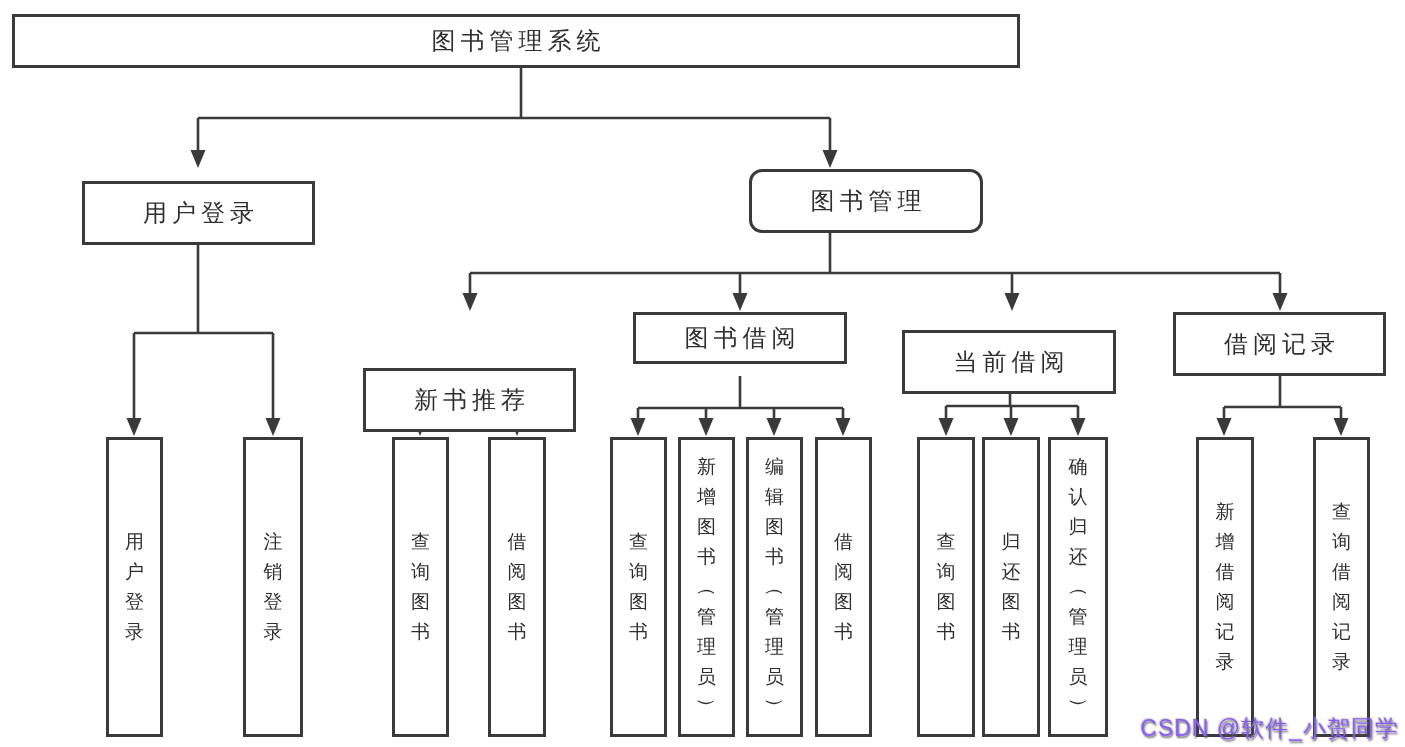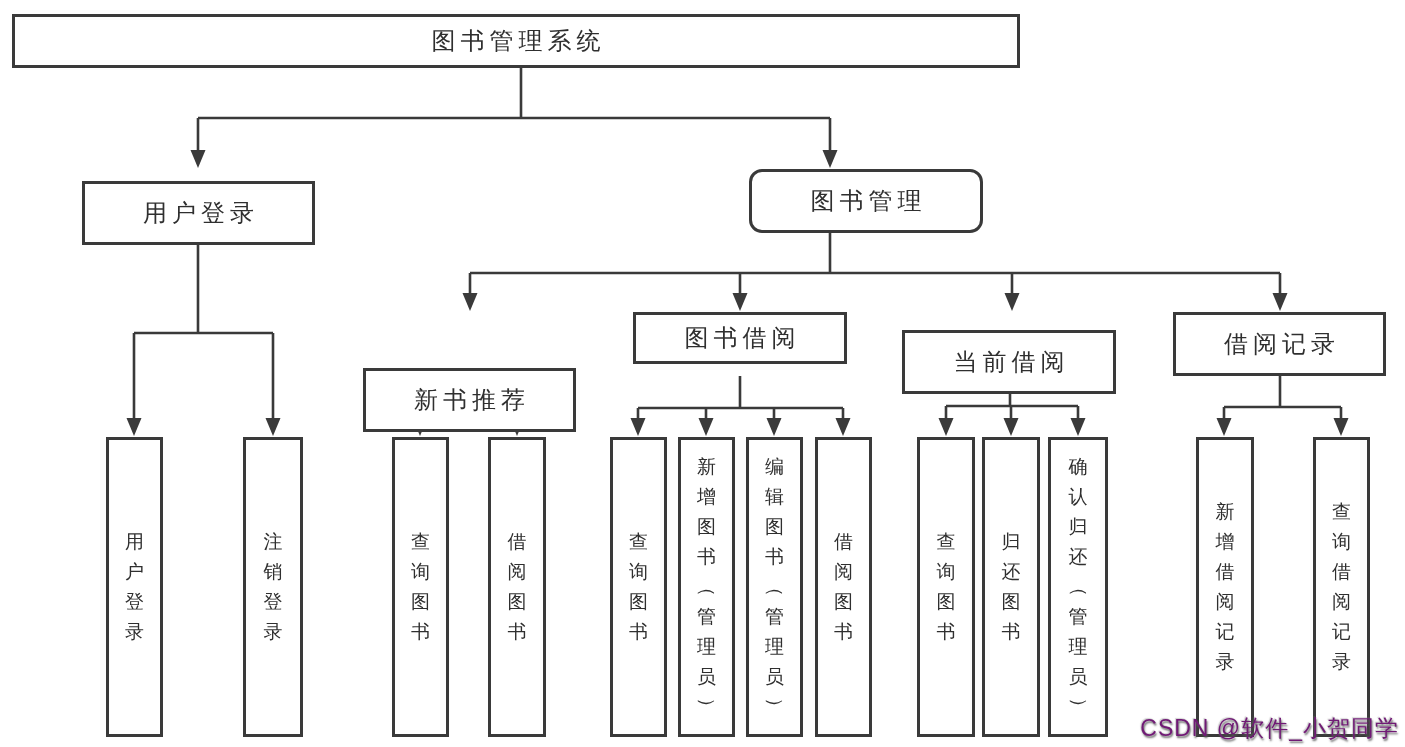--- a/index.html
+++ b/index.html
@@ -44,21 +44,21 @@
     line-height: 30px;
     font-size: 19px;
     text-align: center;
   }
   .vrot { transform: rotate(90deg); }
   .watermark {
     position: absolute;
     right: 6px;
     bottom: 3px;
     font-size: 23px;
-    color: #701a75;
+    color: #8b5cf6;
     letter-spacing: 1px;
     text-shadow: 1px 2px 2px rgba(85,85,85,0.85), -1px -1px 1px rgba(120,120,120,0.35);
     white-space: nowrap;
   }
 </style>
 </head>
 <body>
 
 <div class="canvas">
 

